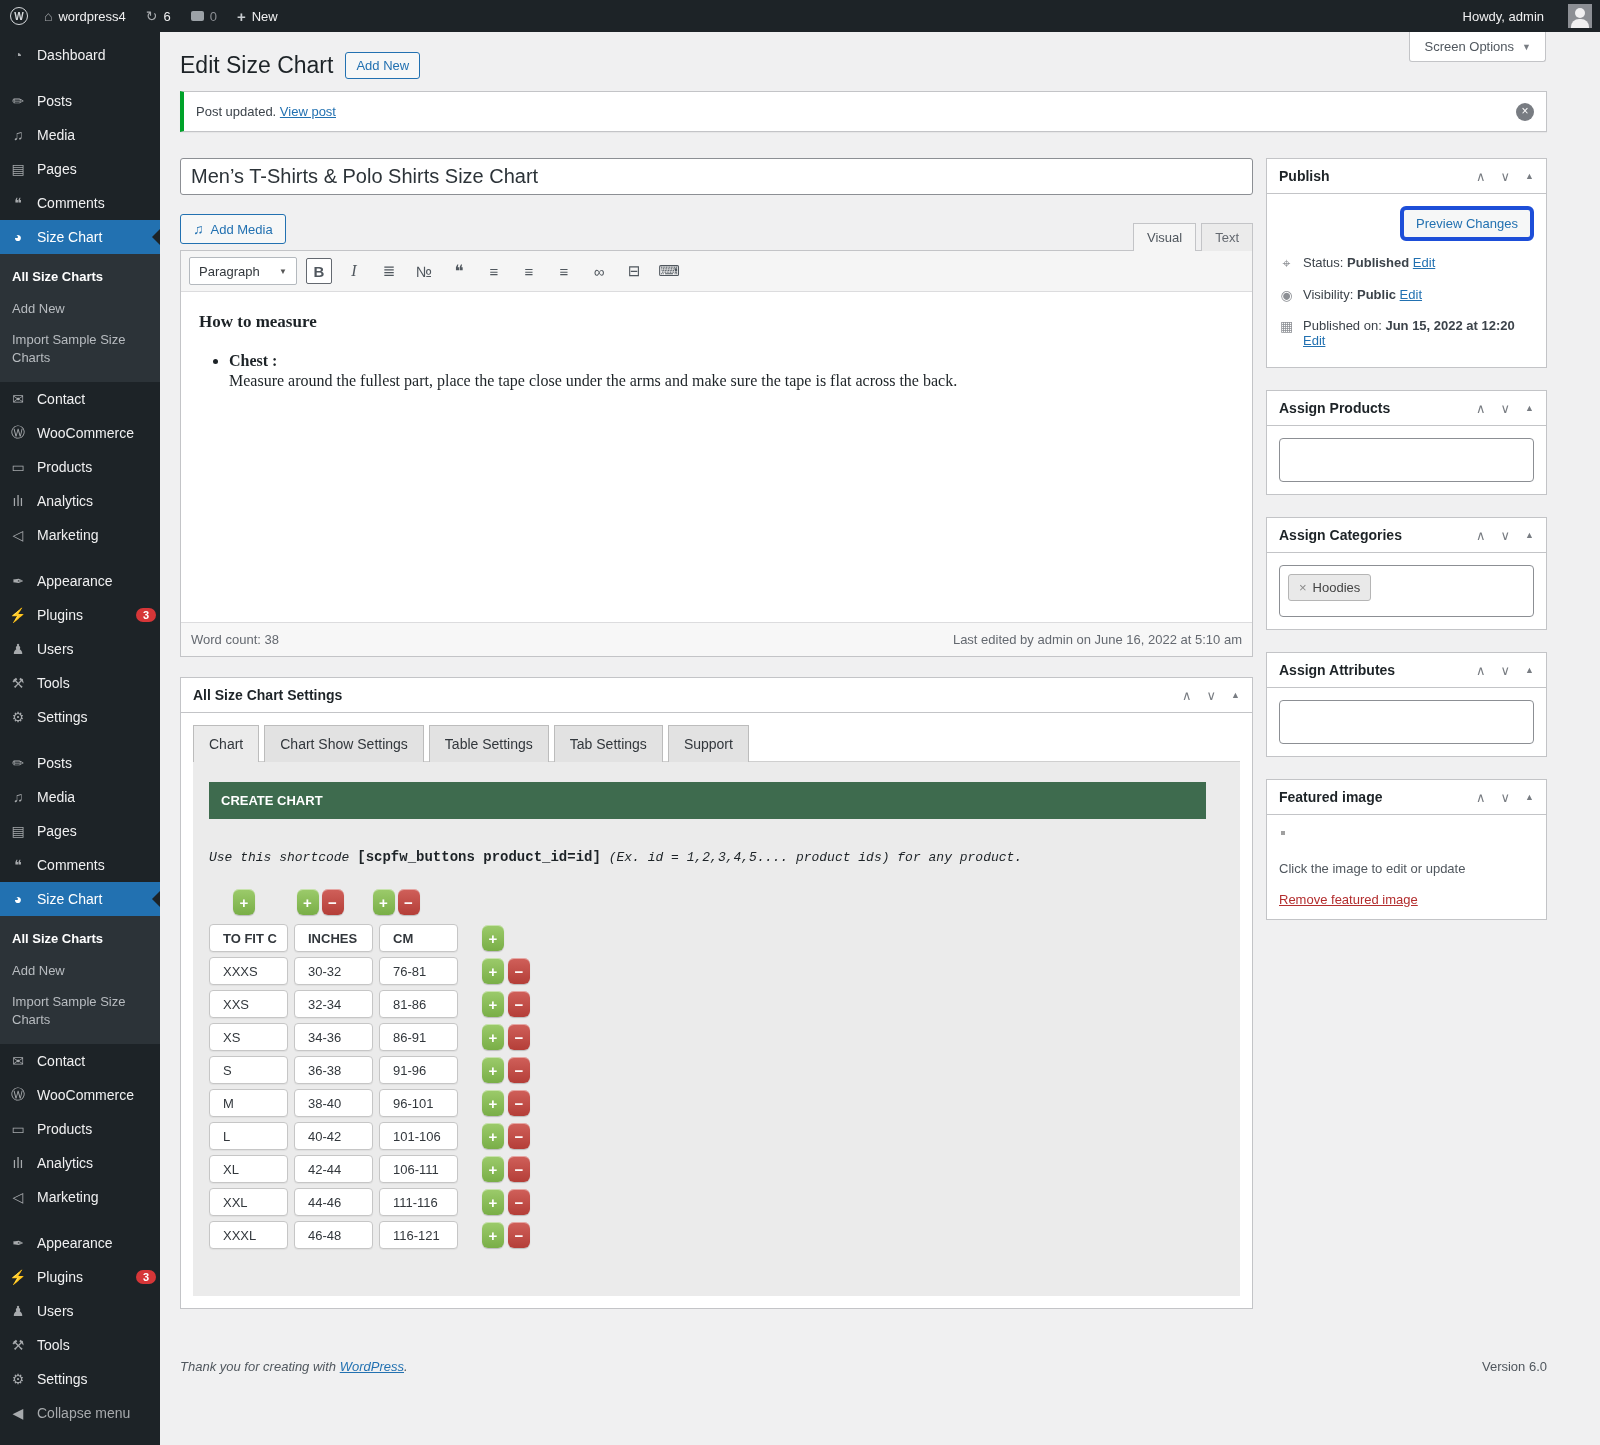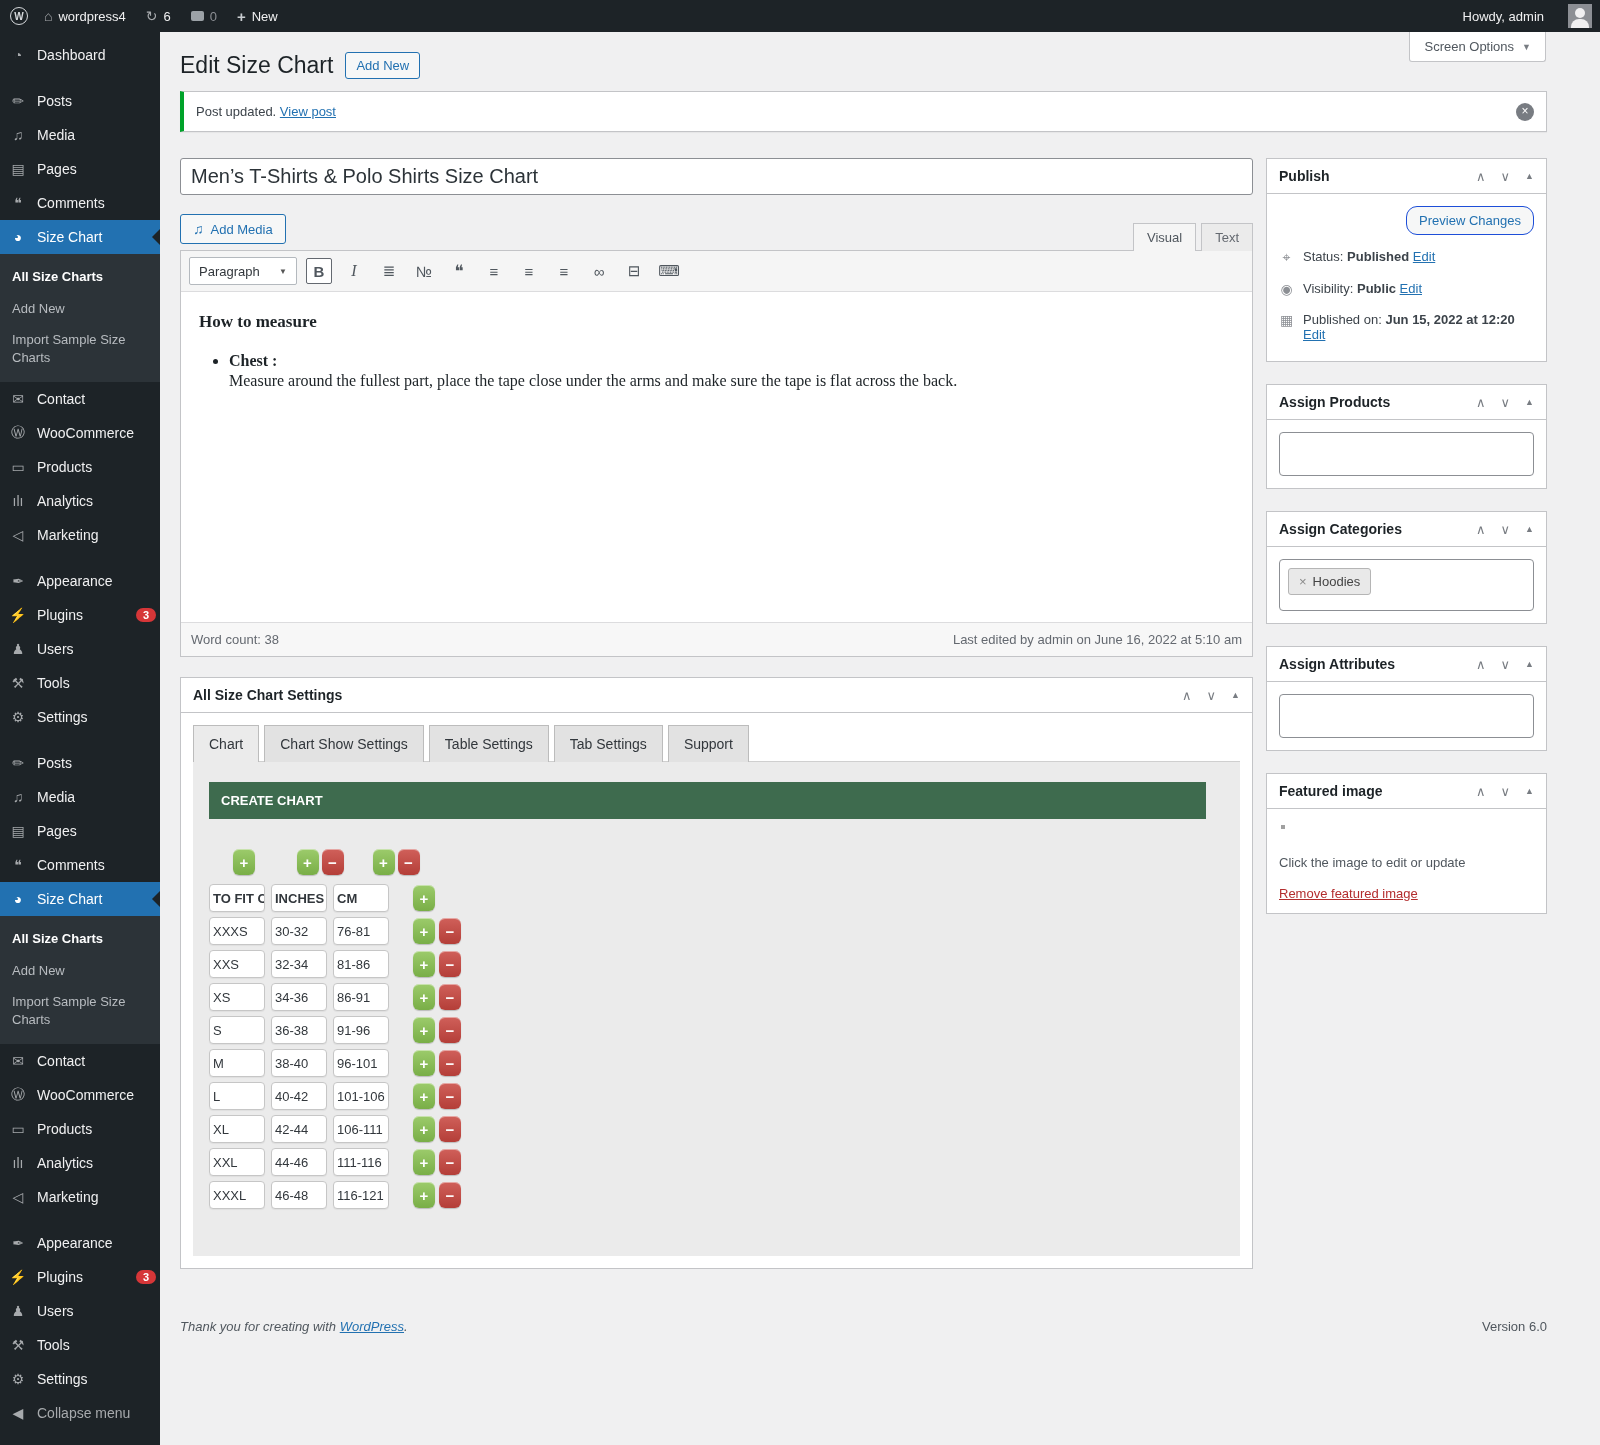--- a/index.html
+++ b/index.html
@@ -117,32 +117,32 @@
   .shortcode-line strong { font-style:normal; font-size:14px; }
 
   .col-controls { display:flex; margin-bottom:9px; }
   .ctrl-group { width:70px; margin-right:6px; display:flex; justify-content:center; gap:3px; }
   .sq-btn { width:22px; height:26px; border-radius:6px; color:#fff; font-weight:bold; font-size:15px;
     display:flex; align-items:center; justify-content:center; cursor:pointer;
     box-shadow:inset 0 1px 0 rgba(255,255,255,.45), 0 1px 1px rgba(0,0,0,.2); }
   .btn-add { background:linear-gradient(#9ccb6b,#79ae47); }
   .btn-remove { background:linear-gradient(#d0605a,#b43e38); }
   .crow { display:flex; align-items:center; margin-bottom:5px; }
-  .cbox { width:56px; height:28px; background:#fff; border:1px solid #c6c6c6; border-radius:4px; margin-right:6px;
-    padding:0 3px; display:flex; align-items:center; font-size:13px; color:#32373c; white-space:nowrap;
+  .cbox { width:79px; height:28px; background:#fff; border:1px solid #c6c6c6; border-radius:4px; margin-right:6px;
+    padding:0 13px; display:flex; align-items:center; font-size:13px; color:#32373c; white-space:nowrap;
     overflow:hidden; box-shadow:0 1px 1px rgba(0,0,0,.05); cursor:text; }
   .cbox-h { font-weight:bold; }
   .row-btns { display:flex; gap:4px; margin-left:18px; }
 
   
   .side-box { margin-bottom:22px; }
   .publish-body { padding:12px 12px 4px; }
   .preview-row { text-align:right; margin-bottom:14px; }
-  .preview-btn { display:inline-block; border:1px solid #1d4ed8; color:#2271b1; background:#f6f7f7;
-    padding:6px 12px; border-radius:11px; font-size:13px; cursor:pointer; }
+  .preview-btn { display:inline-block; border:4px solid #1d4ed8; color:#2271b1; background:#f6f7f7;
+    padding:6px 12px; border-radius:6px; font-size:13px; cursor:pointer; }
   .misc-row { display:flex; gap:9px; align-items:flex-start; margin-bottom:15px; color:#3c434a; font-size:13px; }
   .misc-icon { color:#8c8f94; width:15px; text-align:center; font-size:14px; flex:none; }
   .publish-footer { background:#f6f7f7; border-top:1px solid #dcdcde; padding:12px; display:flex;
     justify-content:space-between; align-items:center; }
   .trash-link { color:#b32d2e; text-decoration:underline; cursor:pointer; }
   .update-btn { background:#2271b1; border:1px solid #2271b1; color:#fff; padding:6px 14px;
     border-radius:3px; font-size:13px; cursor:pointer; }
   .box-body { padding:12px; }
   .assign-input { width:100%; height:44px; border:1px solid #8c8f94; border-radius:4px; background:#fff; cursor:text; }
   .tag-input { width:100%; min-height:52px; border:1px solid #8c8f94; border-radius:4px; background:#fff;
@@ -409,20 +409,23 @@
         <div class="settings-body">
           <div class="scpfw-tabs" id="scpfw-tabs">
               <span class="scpfw-tab active">Chart</span>
               <span class="scpfw-tab">Chart Show Settings</span>
               <span class="scpfw-tab">Table Settings</span>
               <span class="scpfw-tab">Tab Settings</span>
               <span class="scpfw-tab">Support</span>
             </div>
           <div class="scpfw-panel">
             <div class="create-chart">CREATE CHART</div>
+            <div class="shortcode-line">
+              <span>Use this shortcode </span><strong>[scpfw_buttons product_id=id]</strong><span> (Ex. id = 1,2,3,4,5.... product ids) for any product.</span>
+            </div>
             <div class="col-controls" id="col-controls">
                 <div class="ctrl-group">
                   <span class="sq-btn btn-add">+</span>
                 </div>
                 <div class="ctrl-group">
                   <span class="sq-btn btn-add">+</span>
                   <span class="sq-btn btn-remove">−</span>
                 </div>
                 <div class="ctrl-group">
                   <span class="sq-btn btn-add">+</span>

